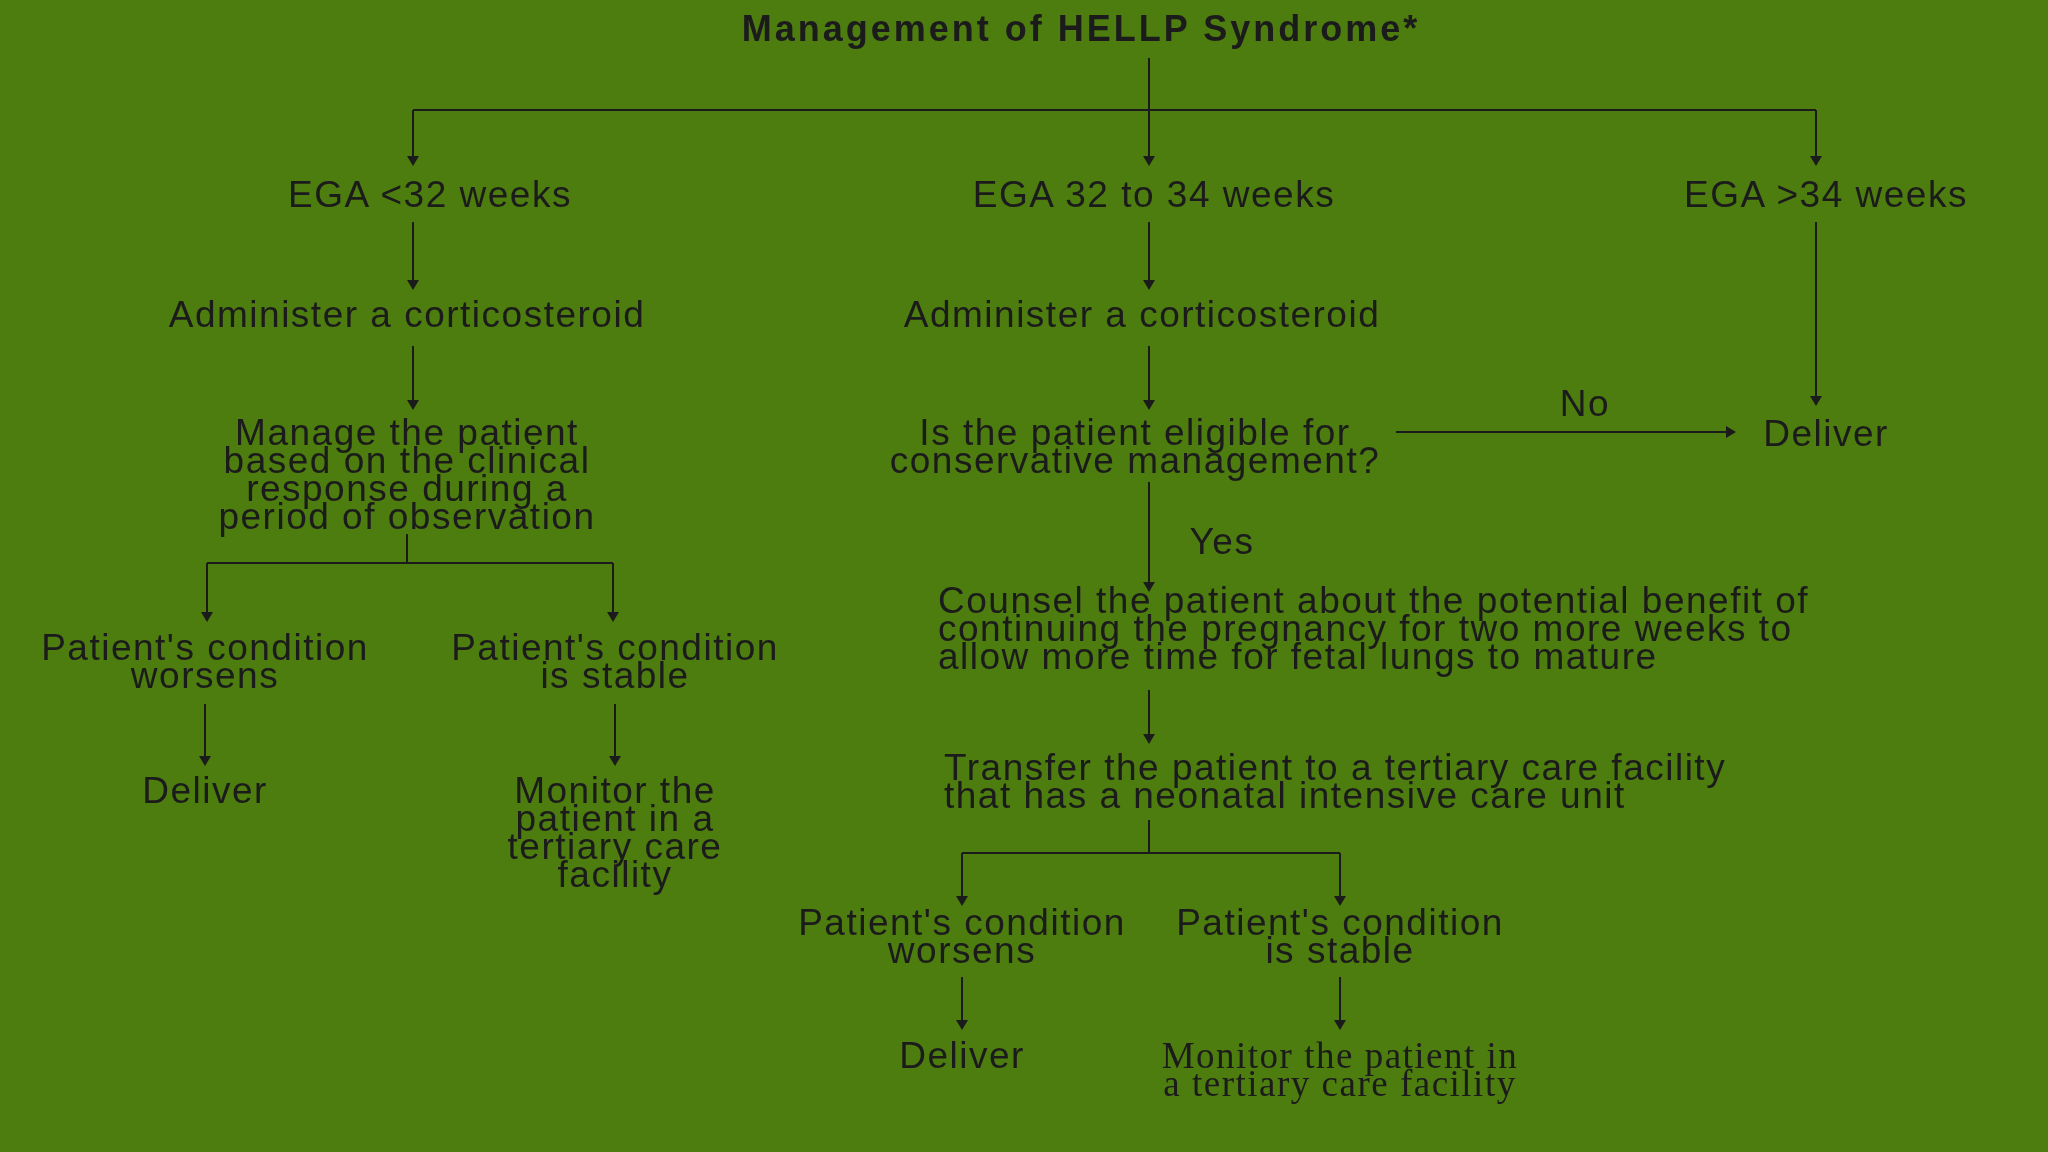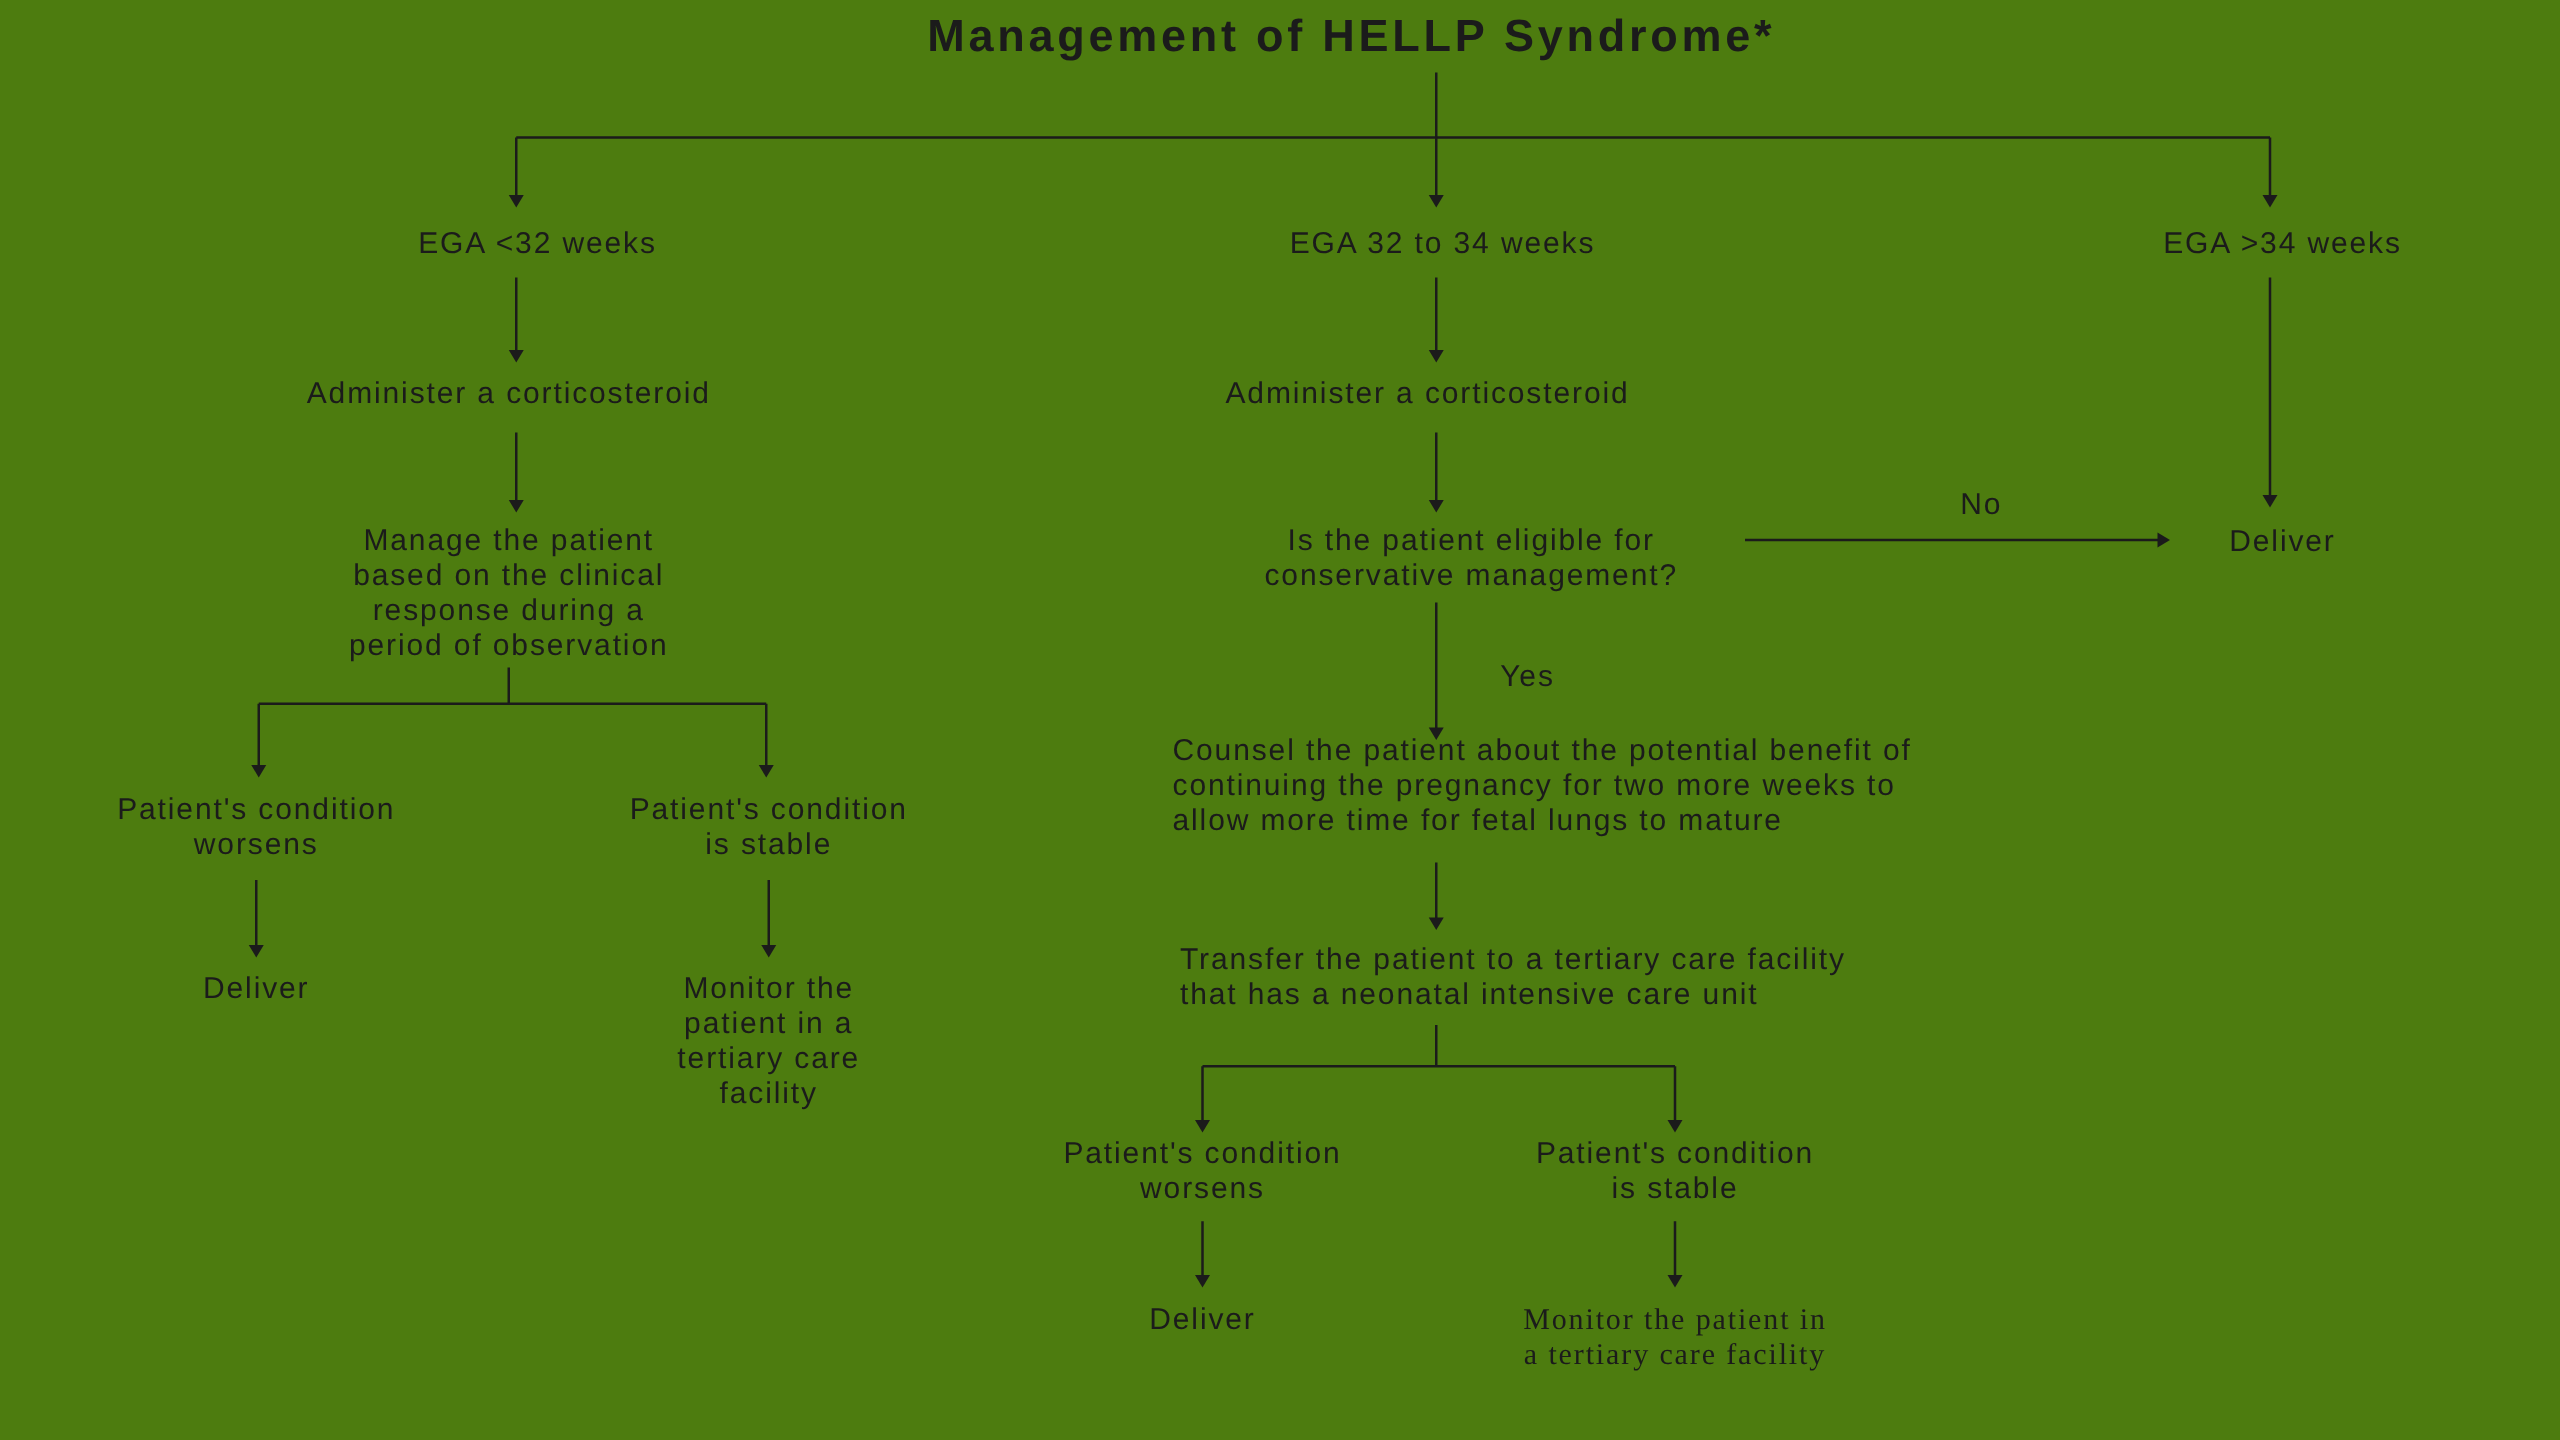--- a/index.html
+++ b/index.html
@@ -18,21 +18,21 @@
     position: absolute;
     transform: translateX(-50%);
     font-weight: bold;
     font-size: 36px;
     letter-spacing: 3px;
     color: #161616;
     white-space: nowrap;
   }
   .node {
     position: absolute;
-    font-size: 24px;
+    font-size: 37px;
     letter-spacing: 1.5px;
     line-height: 28px;
     color: #1b1b1b;
     white-space: nowrap;
   }
   .node.center { transform: translateX(-50%); text-align: center; }
   .node.left   { text-align: left; }
   .edge {
     position: absolute;
     background: #1b1b1b;
@@ -71,21 +71,21 @@
     </div>
     <div class="node center" style="left: 1142px; top: 301px;">
       <div>Administer a corticosteroid</div>
     </div>
     <div class="node center" style="left: 407px; top: 419px;">
       <div>Manage the patient</div>
       <div>based on the clinical</div>
       <div>response during a</div>
       <div>period of observation</div>
     </div>
-    <div class="node center" style="left: 1135px; top: 419px; margin-left: 42px;">
+    <div class="node center" style="left: 1135px; top: 419px;">
       <div>Is the patient eligible for</div>
       <div>conservative management?</div>
     </div>
     <div class="node center" style="left: 1585px; top: 390px;">
       <div>No</div>
     </div>
     <div class="node center" style="left: 1826px; top: 420px;">
       <div>Deliver</div>
     </div>
     <div class="node center" style="left: 1222px; top: 528px;">

